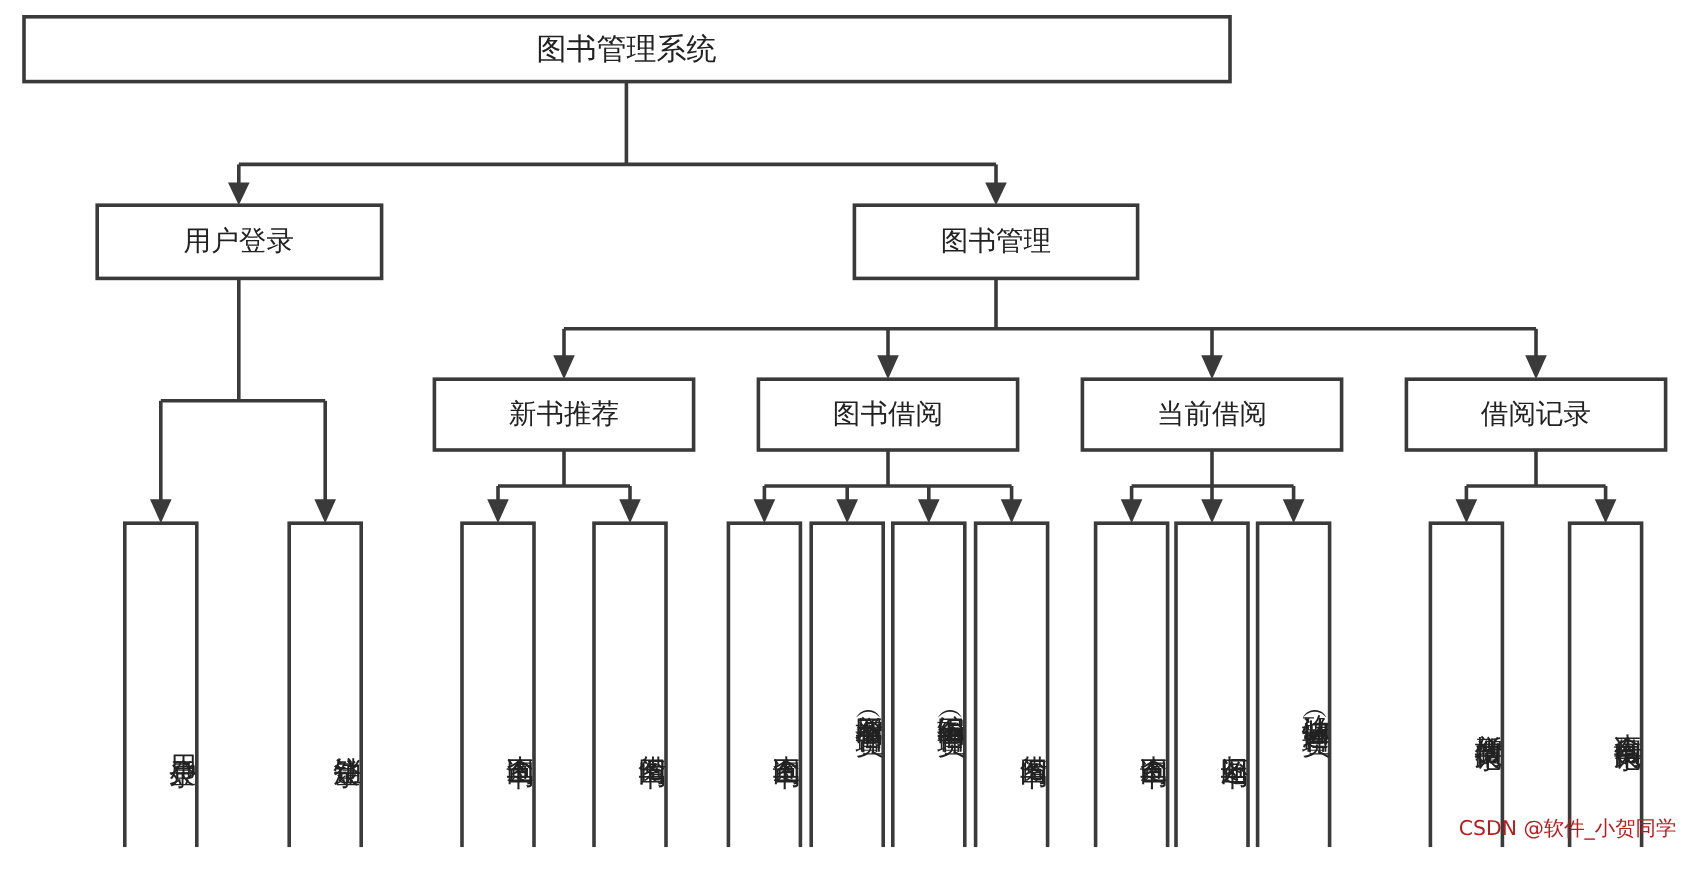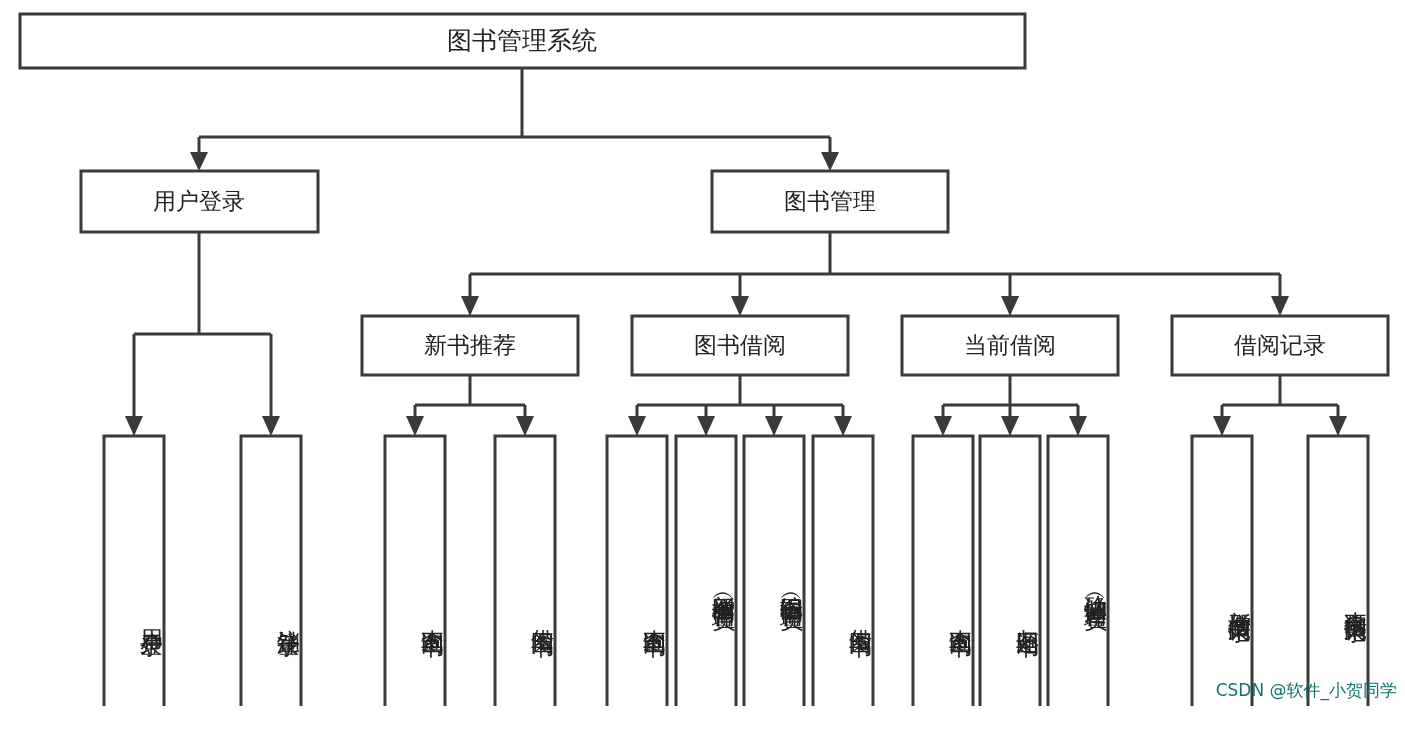--- a/index.html
+++ b/index.html
@@ -73,21 +73,21 @@
     display: flex;
     align-items: flex-start;
     justify-content: center;
   }
   .watermark {
     position: absolute;
     right: 8px;
     bottom: 4px;
     font-family: "DejaVu Sans", "Liberation Sans", sans-serif;
     font-size: 17px;
-    color: #0f766e;
+    color: #b91c1c;
     white-space: pre;
     user-select: none;
   }
 </style>
 </head>
 <body>
 
 <div id="diagram-root">
 
   <svg class="diagram-canvas" viewBox="0 0 1405 747">

